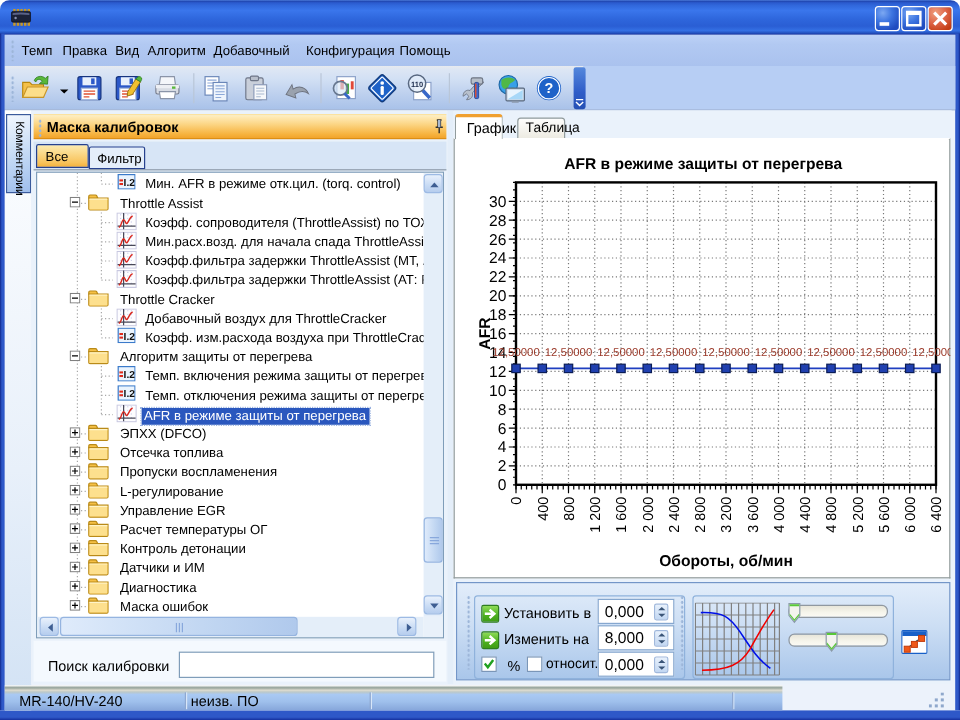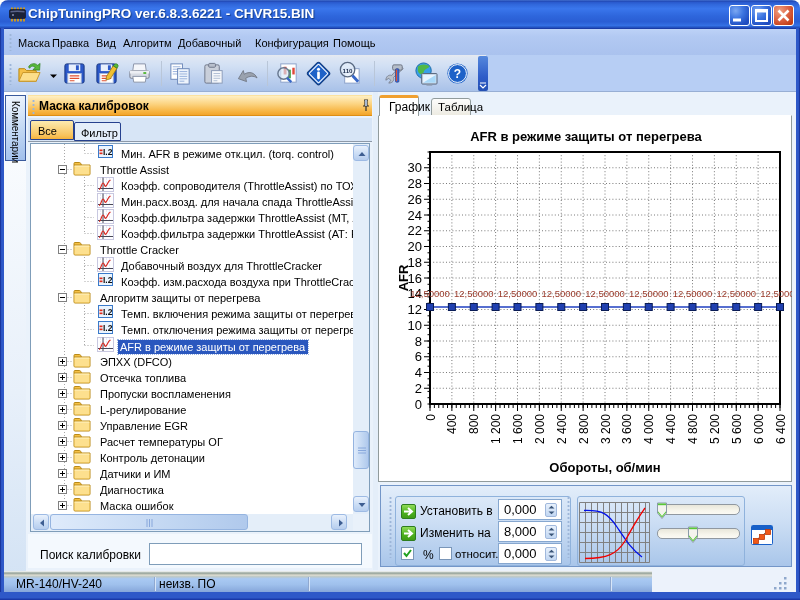--- a/index.html
+++ b/index.html
@@ -98,21 +98,20 @@
     <svg class="abs" style="left:9px;top:7px" width="17" height="15" viewBox="0 0 17 15">
 <rect x="2" y="0.5" width="2" height="14" fill="#C89828"></rect>
         <rect x="5" y="0.5" width="2" height="14" fill="#C89828"></rect>
         <rect x="8" y="0.5" width="2" height="14" fill="#C89828"></rect>
         <rect x="11" y="0.5" width="2" height="14" fill="#C89828"></rect>
         <rect x="14" y="0.5" width="2" height="14" fill="#C89828"></rect>
 <rect x="0.5" y="2.5" width="16" height="9" rx="1.5" fill="#1C2238" stroke="#0A0E1E" stroke-width="0.6"></rect>
 <path d="M1.5 4 Q8 2.8 15.5 4 L15.5 5.5 Q8 4.5 1.5 5.5 Z" fill="#5A6288"></path>
 <circle cx="4" cy="8" r="1" fill="#8890B0"></circle>
       </svg>
-    <div class="txt">ChipTuningPRO ver.6.8.3.6221 - CHVR15.BIN</div>
     <div class="tbtn" id="bmin">
         <svg style="position:absolute;left:0;top:0" width="19" height="19" viewBox="0 0 19 19">
           <rect x="3" y="12.5" width="8" height="3" fill="#fff"></rect>
         </svg>
       </div>
     <div class="tbtn" id="bmax">
         <svg style="position:absolute;left:0;top:0" width="19" height="19" viewBox="0 0 19 19">
           <path d="M4 4 H15 V15 H4 Z" fill="none" stroke="#fff" stroke-width="2"></path>
           <path d="M4 5.2 H15" stroke="#fff" stroke-width="2.5"></path>
         </svg>
@@ -121,21 +120,21 @@
         <svg style="position:absolute;left:0;top:0" width="19" height="19" viewBox="0 0 19 19">
           <path d="M4.5 4.5 L14.5 14.5 M14.5 4.5 L4.5 14.5" stroke="#fff" stroke-width="2.6"></path>
         </svg>
       </div>
   </div>
   <div id="brdL" class="abs"></div>
     <div id="brdR" class="abs"></div>
     <div id="brdB" class="abs"></div>
   <div id="menubar" class="abs">
     <div class="grip" style="left:5px;top:4px;height:18px"></div>
-    <span style="left:14px">Маска</span>
+    <span style="left:14px">Темп</span>
       <span style="left:48px">Правка</span>
       <span style="left:92px">Вид</span>
     <span style="left:119px">Алгоритм</span>
       <span style="left:174px">Добавочный</span>
     <span style="left:251px">Конфигурация</span>
       <span style="left:329px">Помощь</span>
   </div>
   <div id="toolbar" class="abs">
     <div id="tbfill"></div>
     <div class="grip" style="left:5px;top:8px;height:22px"></div>

